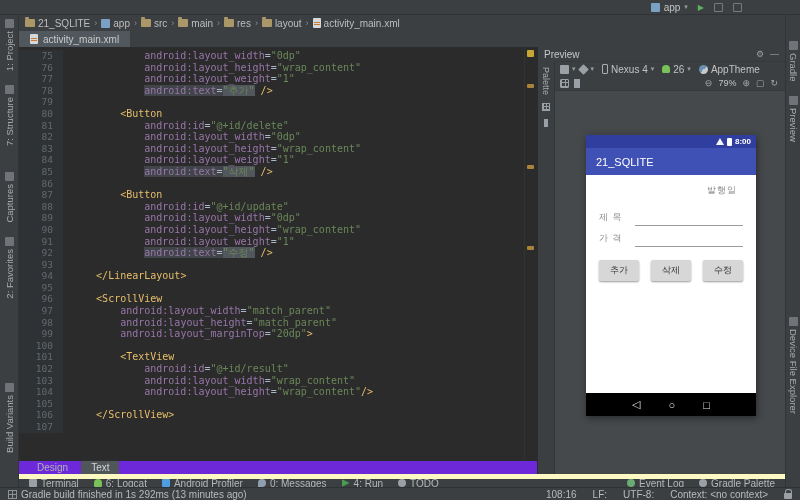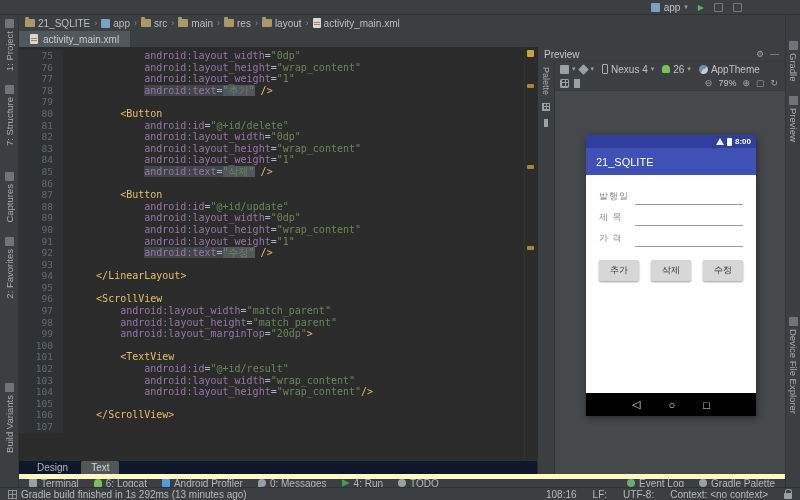--- a/index.html
+++ b/index.html
@@ -55,21 +55,21 @@
   .tk-str{color:#6a8759;}
   .tk-pln{color:#a9b7c6;}
   .hl{background:#414549;}
   .hl2{background:#51575c;}
   .caret{display:inline-block;width:1px;height:10px;background:#d8d8d8;vertical-align:middle;}
   .stripe{position:absolute;top:0;right:0;width:13px;height:100%;background:#2b2b2b;border-left:1px solid #313335;}
   .stripe-top-ind{position:absolute;top:3px;right:3px;width:7px;height:7px;background:#c7a633;border-radius:1px;}
   .stripe-mark{position:absolute;right:3px;width:7px;height:4px;background:#a8833c;border-radius:1px;}
 
   
-  .dt-bar{position:absolute;left:19px;top:460px;width:518px;height:14px;background:#0f172a;border-top:1px solid #2a2c2d;display:flex;align-items:center;padding-left:8px;gap:3px;}
+  .dt-bar{position:absolute;left:19px;top:460px;width:518px;height:14px;background:#6d28d9;border-top:1px solid #2a2c2d;display:flex;align-items:center;padding-left:8px;gap:3px;}
   .dt-tab{padding:0 10px;height:13px;line-height:13px;color:#b0b3b5;cursor:pointer;border-radius:2px 2px 0 0;}
   .dt-tab.active{background:#515658;color:#d3d5d6;}
 
   
   .preview{position:absolute;left:537px;top:47px;width:248px;height:427px;background:#3c3f41;border-left:1px solid #2a2c2e;}
   .pv-header{height:14px;display:flex;align-items:center;padding:0 6px;color:#c6c8c9;}
   .pv-hicons{margin-left:auto;display:flex;gap:6px;color:#9a9da0;font-size:9px;}
   .pv-row1{height:15px;display:flex;align-items:center;gap:3px;padding:0 4px 0 22px;color:#c0c2c3;border-top:1px solid #36393b;}
   .pv-row2{height:15px;display:flex;align-items:center;gap:5px;padding:0 7px 0 22px;color:#a3a6a8;border-bottom:1px solid #36393b;}
   .pv-sel{display:inline-flex;align-items:center;gap:3px;cursor:pointer;margin-left:5px;}
@@ -91,21 +91,21 @@
 
   
   .phone{position:absolute;left:31px;top:44px;width:170px;height:281px;background:#ffffff;box-shadow:1px 2px 7px rgba(0,0,0,.45);}
   .p-status{height:13px;background:#303F9F;display:flex;align-items:center;justify-content:flex-end;gap:3px;padding-right:5px;}
   .wifi{width:0;height:0;border-left:4px solid transparent;border-right:4px solid transparent;border-bottom:7px solid #fff;opacity:.95;}
   .batt{width:5px;height:8px;background:#fff;border-radius:1px;}
   .p-time{color:#fff;font-size:8px;font-weight:bold;}
   .p-appbar{height:27px;background:#3F51B5;color:#fff;font-size:11px;display:flex;align-items:center;padding-left:10px;}
   .p-body{position:absolute;left:0;right:0;top:40px;bottom:23px;background:#fff;overflow:hidden;}
   .field-row{display:flex;align-items:flex-end;height:21px;margin:0 13px;}
-  .field-row:first-child{margin-top:9px;}
+  .field-row:first-child{margin-top:9px;flex-direction:column;}
   .f-label{flex:none;width:36px;font-size:9px;color:#8a8a8a;padding-bottom:2px;letter-spacing:1px;}
   .f-line{flex:1;border-bottom:1px solid #9b9b9b;height:10px;cursor:text;}
   .btn-row{display:flex;justify-content:space-between;margin:13px 13px 0;}
   .p-btn{background:#d7d7d7;border:0;border-radius:2px;box-shadow:0 1px 2px rgba(0,0,0,.4);font-size:9px;color:#333;padding:4px 11px;font-family:inherit;cursor:pointer;}
   .p-nav{position:absolute;left:0;right:0;bottom:0;height:23px;background:#000;display:flex;align-items:center;justify-content:center;gap:28px;color:#e4e4e4;font-size:11px;}
   .p-nav span{cursor:pointer;}
 
   
   .tw-bar{position:absolute;left:19px;top:474px;width:766px;height:13px;background:#3c3f41;border-top:5px solid #fef9c3;display:flex;align-items:center;padding:0 10px;}
   .tw-left{display:flex;gap:15px;}

